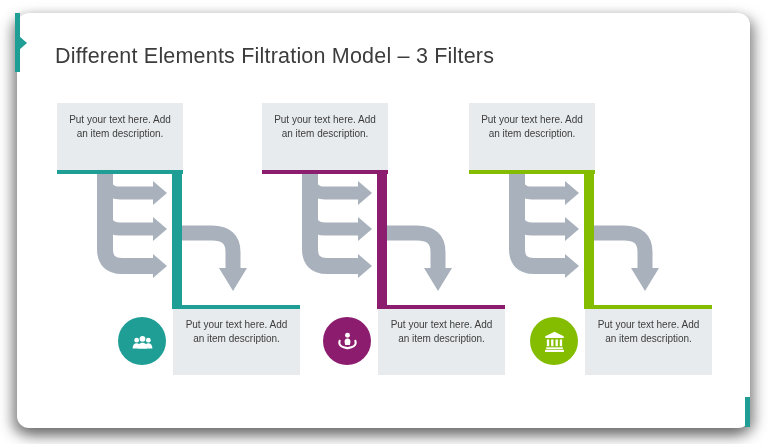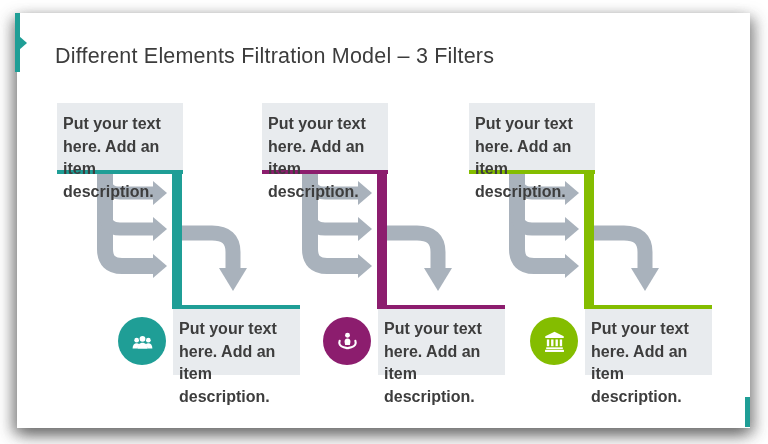--- a/index.html
+++ b/index.html
@@ -3,21 +3,21 @@
 <meta charset="utf-8">
 <style>
   html,body{margin:0;padding:0;}
   body{
     width:768px;height:444px;overflow:hidden;position:relative;
     background:#ffffff;
     font-family:"Liberation Sans", sans-serif;
   }
   .slide{
     position:absolute;left:17px;top:13px;width:733px;height:415px;
-    background:#ffffff;border-radius:0;
+    background:#ffffff;border-radius:12px;
     box-shadow:0 7px 16px rgba(70,70,70,.55), -6px 5px 12px rgba(70,70,70,.35), 6px 5px 12px rgba(70,70,70,.30);
   }
   .left-accent-bar{
     position:absolute;left:-2px;top:0;width:5px;height:59px;
     background:var(--accent-main);
   }
   .left-accent-arrow{
     position:absolute;left:2px;top:23px;width:0;height:0;
     border-top:7px solid transparent;border-bottom:7px solid transparent;
     border-left:8px solid var(--accent-main);
@@ -33,22 +33,22 @@
   }
   .filter-unit{
     position:absolute;top:87px;width:245px;height:285px;
   }
   .filter-unit.f1{left:40px;}
   .filter-unit.f2{left:245px;}
   .filter-unit.f3{left:452px;}
   .flow-svg{position:absolute;left:0;top:0;width:245px;height:285px;}
   .text-box{
     position:absolute;background:var(--box-bg);
-    color:var(--box-text);font-size:16px;line-height:1.42;
-    box-sizing:border-box;font-weight:bold;
+    color:var(--box-text);font-size:10px;line-height:1.42;
+    text-align:center;box-sizing:border-box;
   }
   .text-box.top{left:0;top:3px;width:126px;height:67px;padding:10px 6px 0 6px;}
   .text-box.bottom{left:116px;top:209px;width:127px;height:66px;padding:9px 6px 0 6px;}
   .icon-badge{
     position:absolute;left:61px;top:217px;width:48px;height:48px;
     border-radius:50%;background:var(--accent);
     display:flex;align-items:center;justify-content:center;
   }
   .icon-badge svg{width:27px;height:27px;}
 </style>

